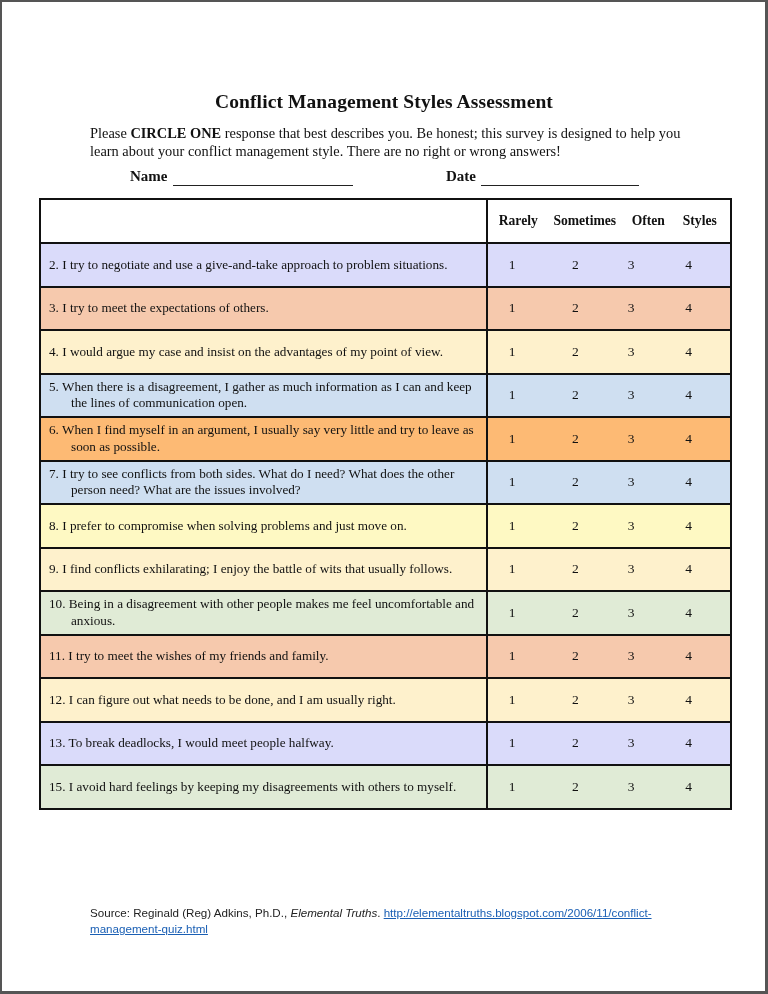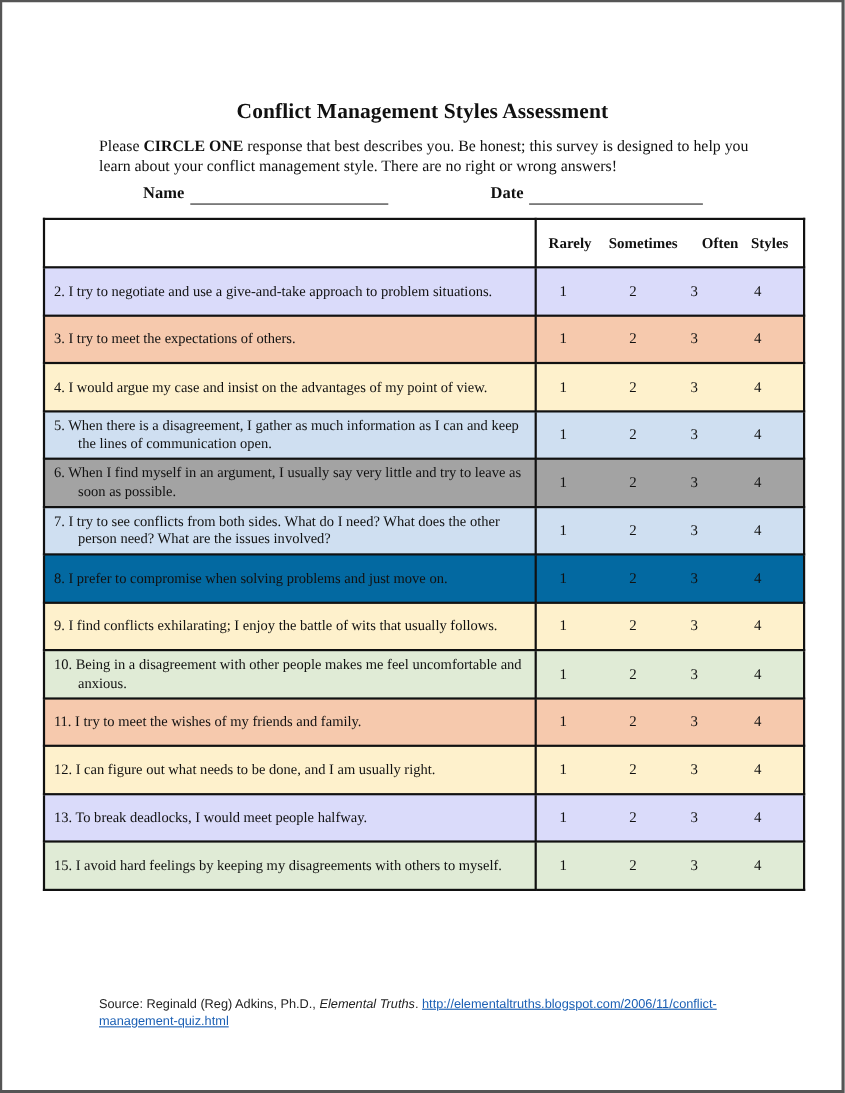--- a/index.html
+++ b/index.html
@@ -57,21 +57,21 @@
     .opts-row { display: flex; align-items: center; height: 100%; }
     .opt {
       text-align: center; font-size: 13.5px;
     }
     .c-rarely { width: 50px; margin-left: 0px; }
     .c-sometimes { width: 82px; }
     .c-often { width: 34px; }
     .c-always { width: 86px; }
     .h-rarely { width: 52px; text-align: center; }
     .h-sometimes { width: 80px; text-align: center; }
-    .h-often { width: 46px; text-align: right; }
+    .h-often { width: 46px; text-align: center; }
     .h-always { width: 56px; text-align: center; }
     .source {
       position: absolute; left: 90px; top: 905px; width: 600px;
       font-family: "Liberation Sans", "DejaVu Sans", sans-serif;
       font-size: 11.6px; line-height: 16px; color: #222;
     }
     .source i { font-style: italic; margin-top: 32px; }
     .source a { color: #1a5fb4; text-decoration: underline; }
   </style>
 </head>
@@ -154,21 +154,21 @@
         </td>
         <td class="opts">
           <div class="opts-row">
             <span class="opt c-rarely">1</span>
             <span class="opt c-sometimes">2</span>
             <span class="opt c-often">3</span>
             <span class="opt c-always">4</span>
           </div>
         </td>
       </tr>
-      <tr style="background: #a3a3a3;">
+      <tr style="background: #fdba74;">
         <td class="q">
           <span class="q-text">6. When I find myself in an argument, I usually say very little and try to leave as soon as possible.</span>
         </td>
         <td class="opts">
           <div class="opts-row">
             <span class="opt c-rarely">1</span>
             <span class="opt c-sometimes">2</span>
             <span class="opt c-often">3</span>
             <span class="opt c-always">4</span>
           </div>
@@ -180,21 +180,21 @@
         </td>
         <td class="opts">
           <div class="opts-row">
             <span class="opt c-rarely">1</span>
             <span class="opt c-sometimes">2</span>
             <span class="opt c-often">3</span>
             <span class="opt c-always">4</span>
           </div>
         </td>
       </tr>
-      <tr style="background: #0369a1;">
+      <tr style="background: #fef9c3;">
         <td class="q">
           <span class="q-text">8. I prefer to compromise when solving problems and just move on.</span>
         </td>
         <td class="opts">
           <div class="opts-row">
             <span class="opt c-rarely">1</span>
             <span class="opt c-sometimes">2</span>
             <span class="opt c-often">3</span>
             <span class="opt c-always">4</span>
           </div>

